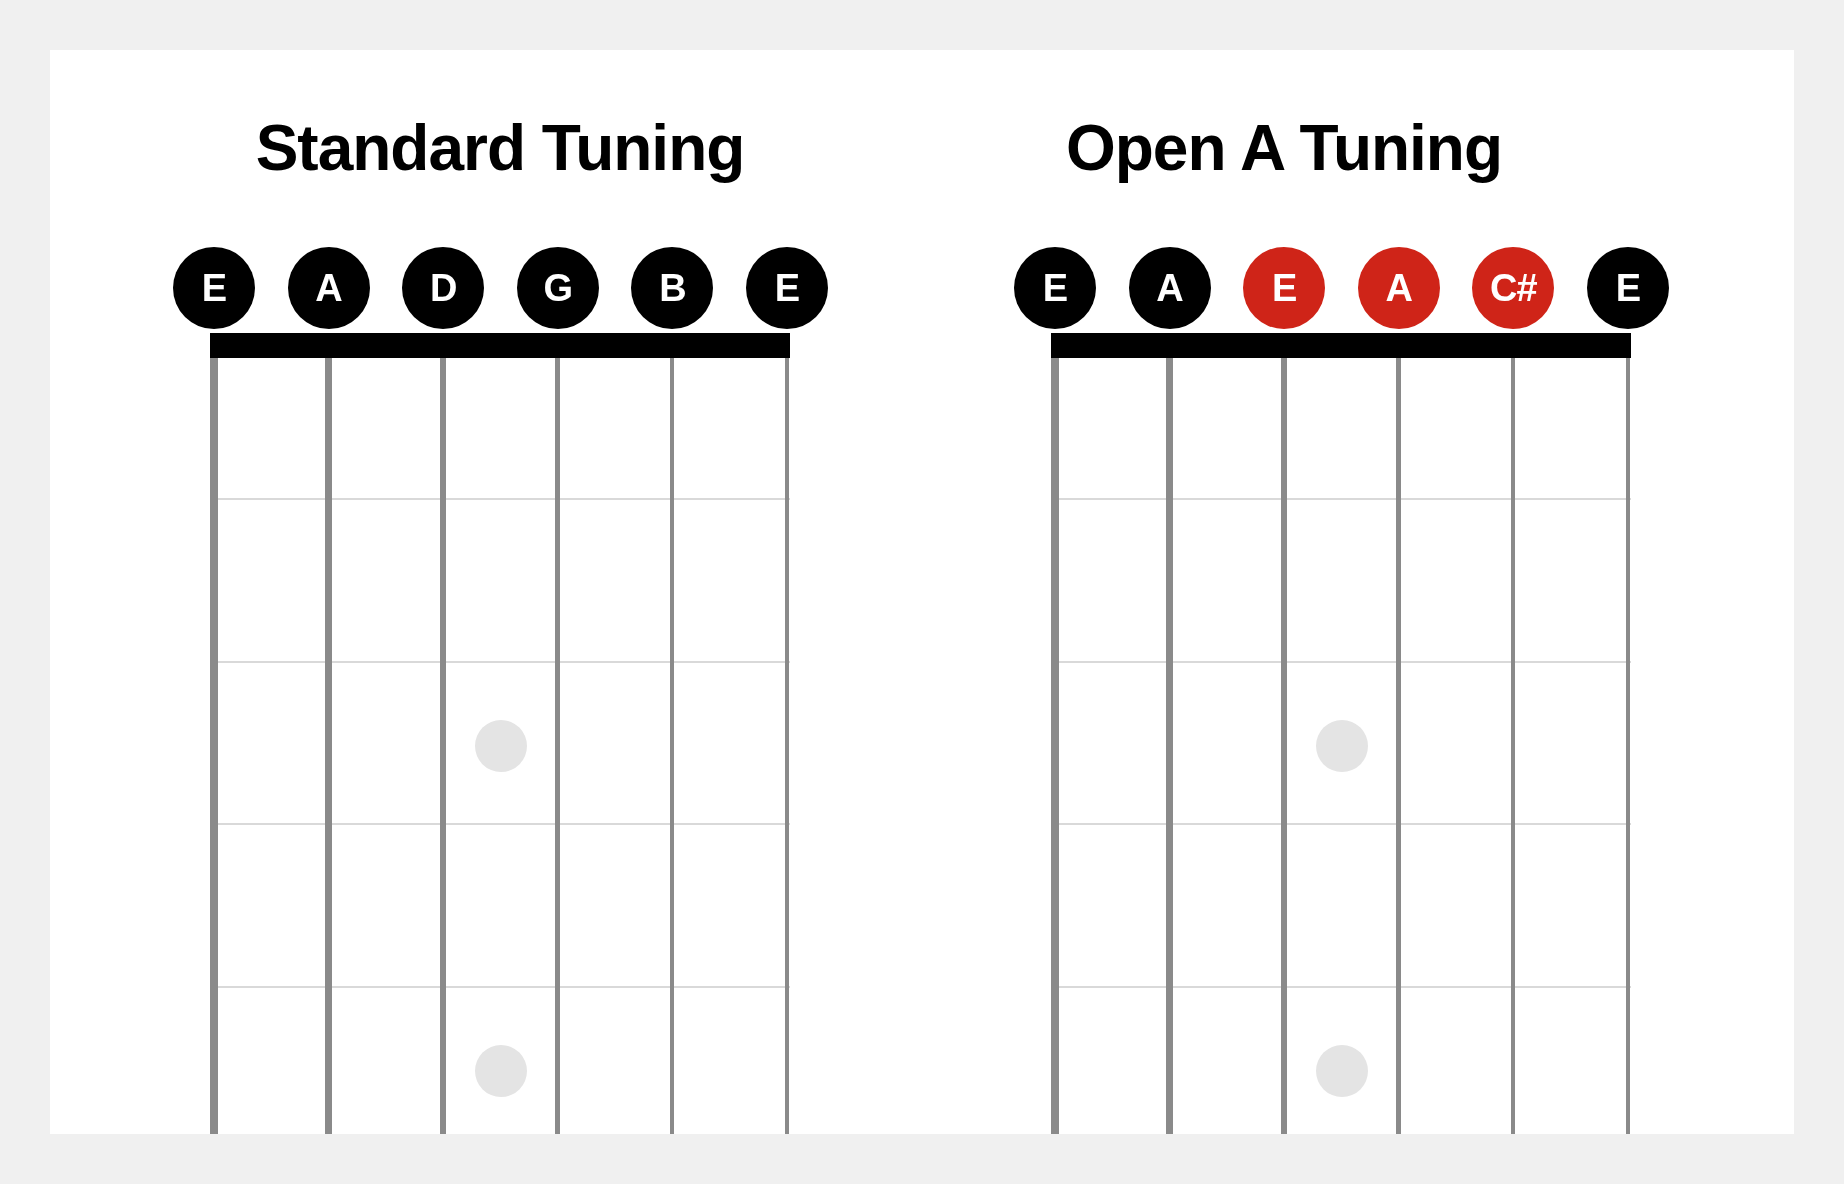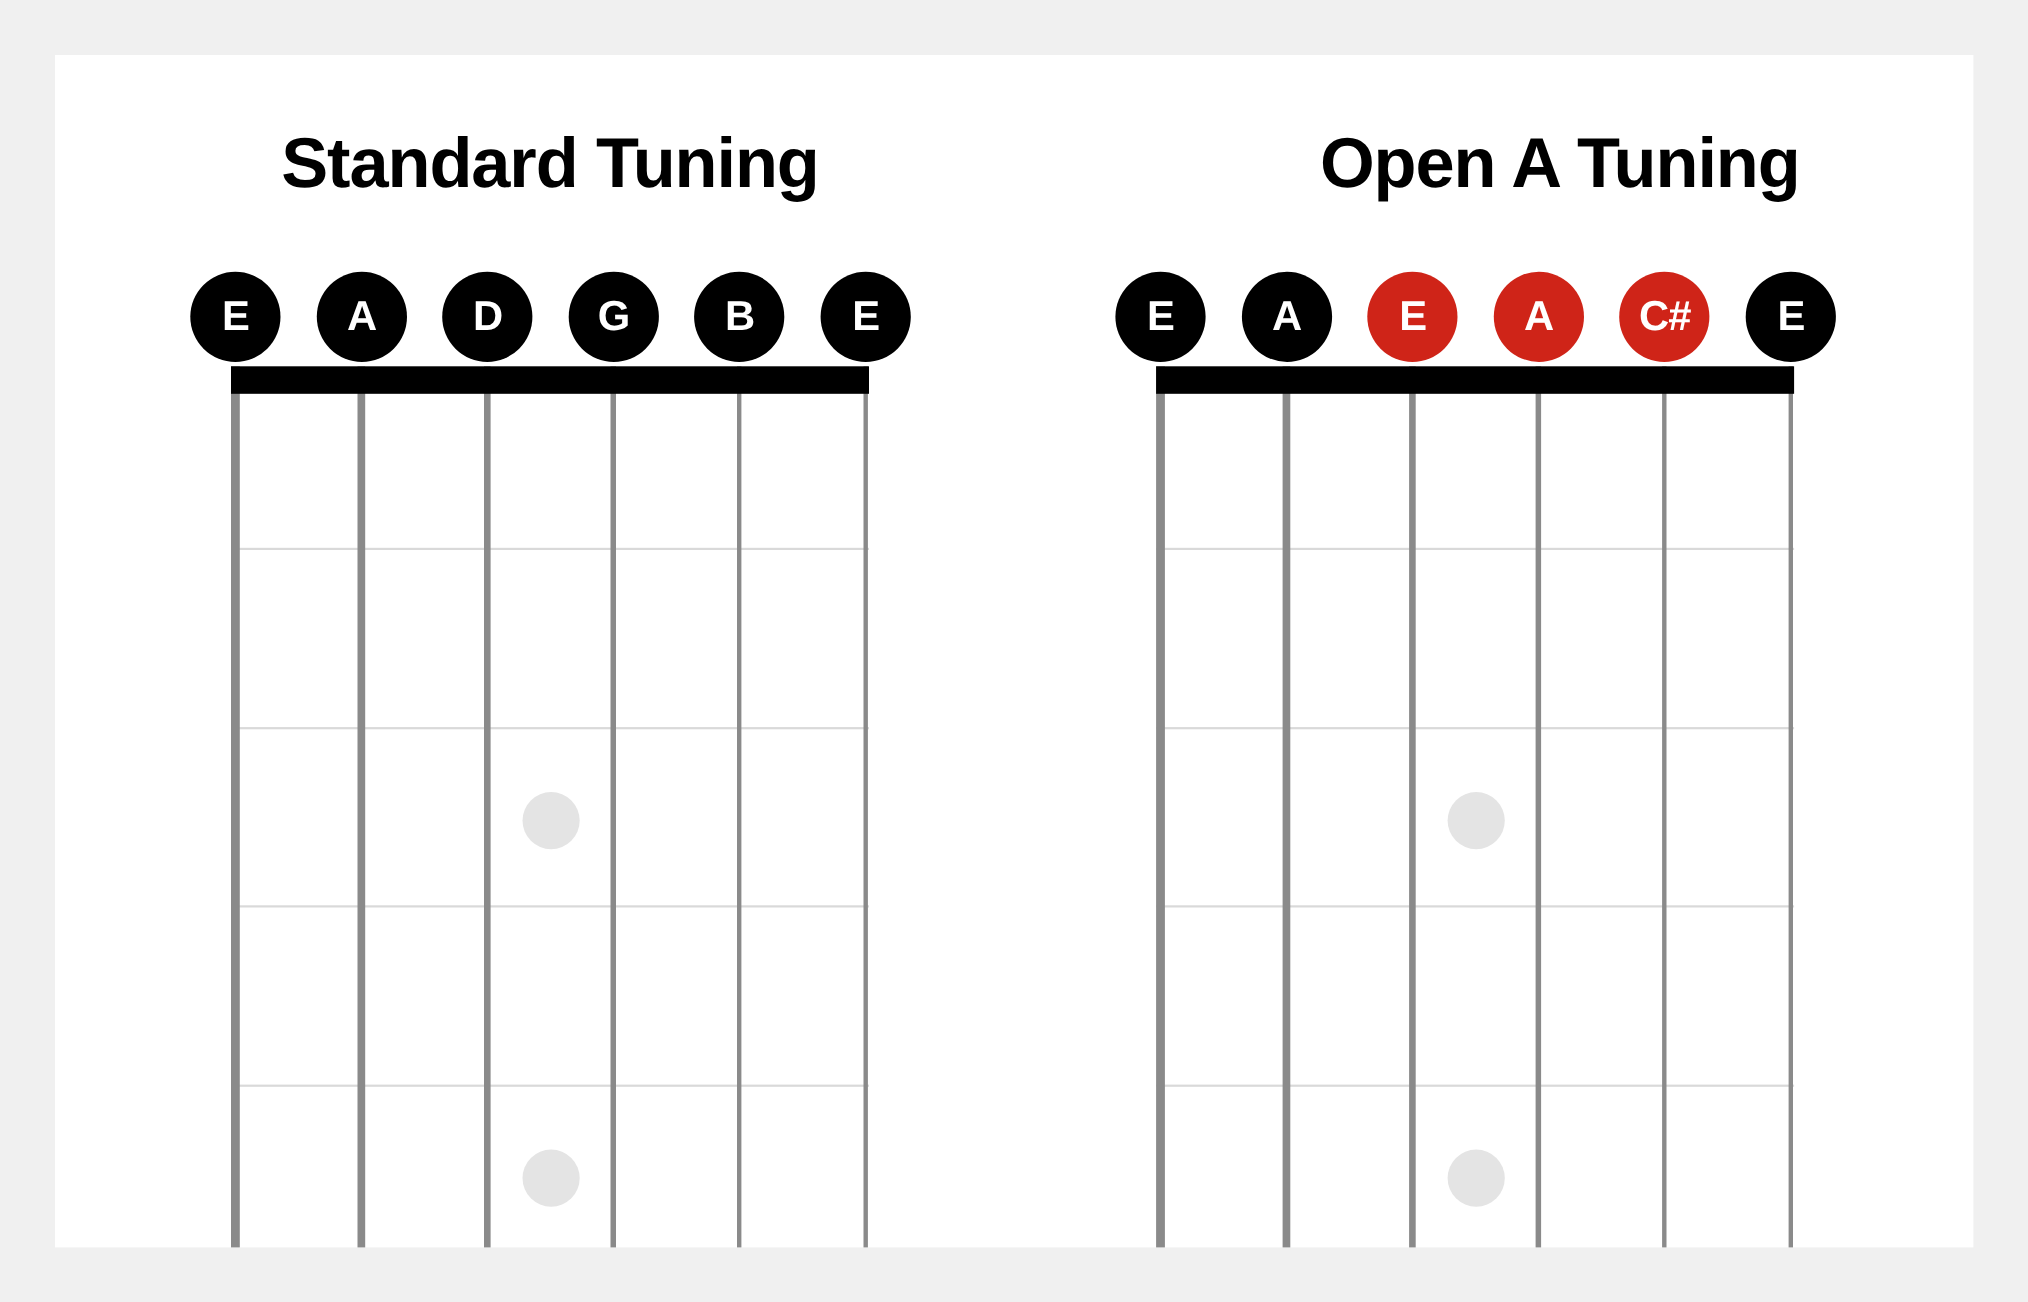--- a/index.html
+++ b/index.html
@@ -70,21 +70,21 @@
       <div class="note" style="left: 173px; top: 247px; width: 82px; height: 82px; background: rgb(0, 0, 0); color: rgb(255, 255, 255);">E</div>
       <div class="note" style="left: 287.6px; top: 247px; width: 82px; height: 82px; background: rgb(0, 0, 0); color: rgb(255, 255, 255);">A</div>
       <div class="note" style="left: 402.2px; top: 247px; width: 82px; height: 82px; background: rgb(0, 0, 0); color: rgb(255, 255, 255);">D</div>
       <div class="note" style="left: 516.8px; top: 247px; width: 82px; height: 82px; background: rgb(0, 0, 0); color: rgb(255, 255, 255);">G</div>
       <div class="note" style="left: 631.4px; top: 247px; width: 82px; height: 82px; background: rgb(0, 0, 0); color: rgb(255, 255, 255);">B</div>
       <div class="note" style="left: 746px; top: 247px; width: 82px; height: 82px; background: rgb(0, 0, 0); color: rgb(255, 255, 255);">E</div>
     </div>
 </section>
 
 <section>
-  <h2 class="diagram-title" style="left:1418px">Open A Tuning</h2>
+  <h2 class="diagram-title" style="left:1284px">Open A Tuning</h2>
   <div id="board-1">
       <div class="fret" style="left: 1051px; top: 498px; width: 580px; background: rgb(217, 217, 217);"></div>
       <div class="fret" style="left: 1051px; top: 660.5px; width: 580px; background: rgb(217, 217, 217);"></div>
       <div class="fret" style="left: 1051px; top: 823px; width: 580px; background: rgb(217, 217, 217);"></div>
       <div class="fret" style="left: 1051px; top: 985.5px; width: 580px; background: rgb(217, 217, 217);"></div>
       <div class="string" style="left: 1051px; top: 333px; width: 8px; height: 801px; background: rgb(138, 138, 138);"></div>
       <div class="string" style="left: 1166.1px; top: 333px; width: 7px; height: 801px; background: rgb(138, 138, 138);"></div>
       <div class="string" style="left: 1281.2px; top: 333px; width: 6px; height: 801px; background: rgb(138, 138, 138);"></div>
       <div class="string" style="left: 1396.3px; top: 333px; width: 5px; height: 801px; background: rgb(138, 138, 138);"></div>
       <div class="string" style="left: 1511.4px; top: 333px; width: 4px; height: 801px; background: rgb(138, 138, 138);"></div>

